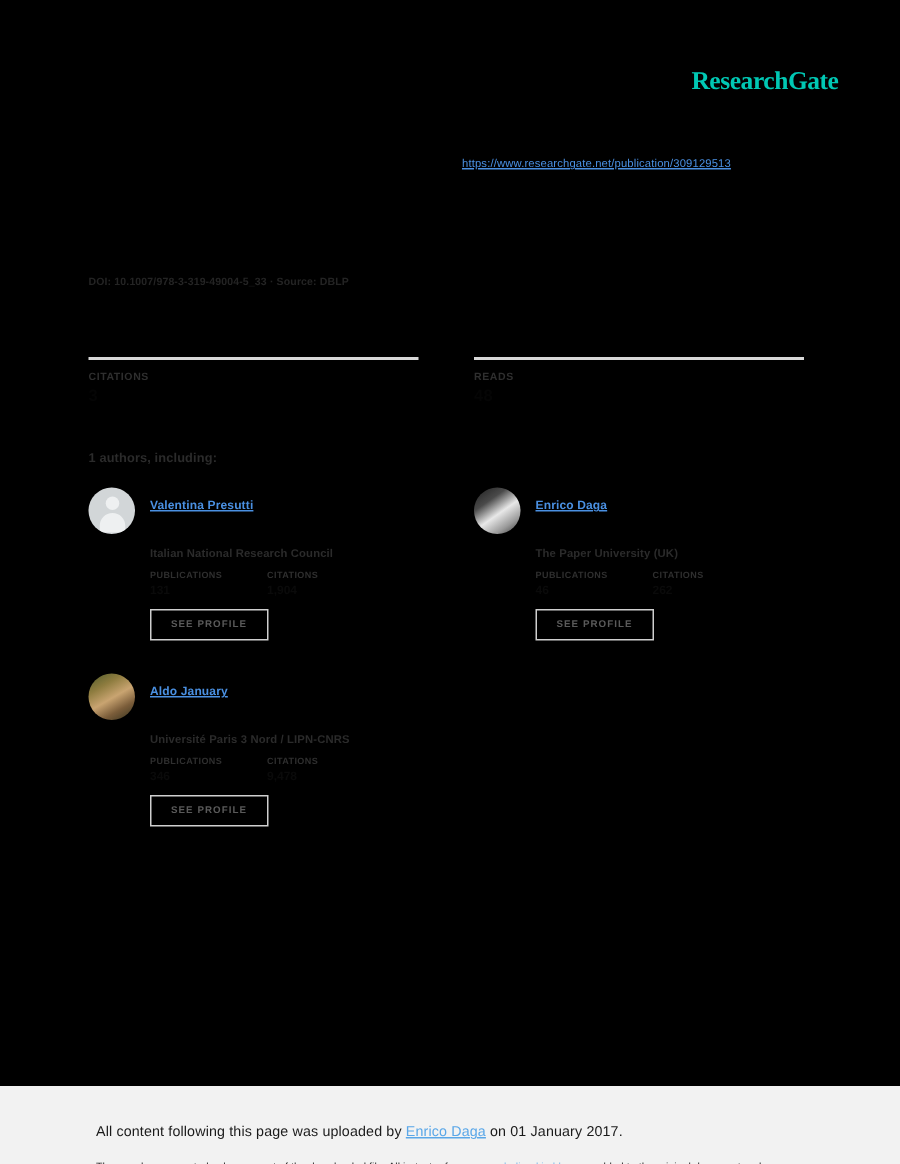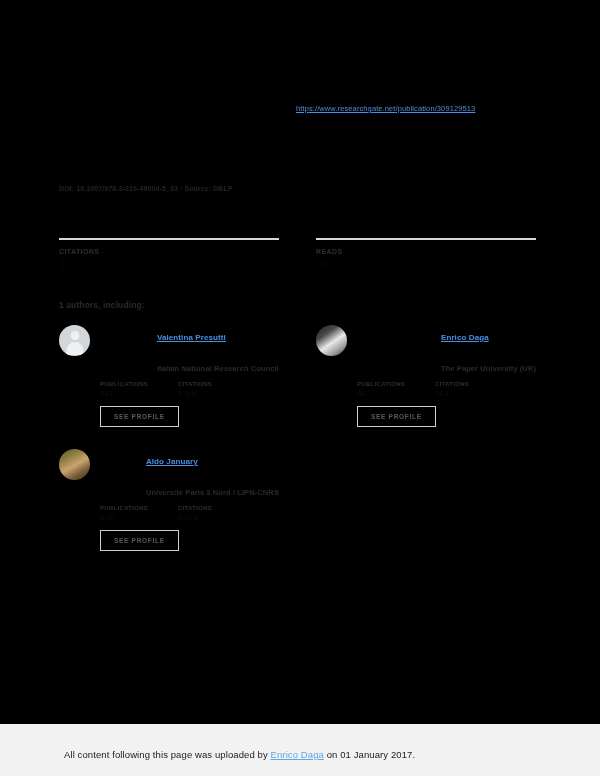--- a/index.html
+++ b/index.html
@@ -30,21 +30,21 @@
     font-size: 17px;
     font-weight: bold;
     letter-spacing: -0.3px;
     color: #00c8b4;
     font-family: "Liberation Serif", serif;
   }
 
   
   .rg-url {
     position: absolute;
-    left: 296px;
+    left: 308px;
     top: 104px;
     font-size: 7.5px;
     color: #4a90e2;
     letter-spacing: 0.1px;
     white-space: nowrap;
   }
 
   
   .pub-meta {
     position: absolute;
@@ -118,21 +118,21 @@
   }
   .author-row {
     display: flex;
     gap: 37px;
   }
   .author-card {
     width: 220px;
     position: relative;
     min-height: 90px;
   }
-  .author-top { display: flex; gap: 10px; justify-content: space-between; }
+  .author-top { display: flex; gap: 10px; }
 
   .avatar {
     width: 31px;
     height: 31px;
     border-radius: 50%;
     flex-shrink: 0;
     overflow: hidden;
     position: relative;
     background: #d2d6d8;
   }
@@ -238,20 +238,21 @@
     line-height: 1.75;
     letter-spacing: 0.05px;
   }
   .footer-sub .lnk-u { color: #7fb8e8; }
 </style>
 </head>
 <body>
 
 <div class="page-dark">
 
+  <div class="rg-logo">ResearchGate</div>
 
   <a class="rg-url" href="#">https://www.researchgate.net/publication/309129513</a>
 
   <div class="pub-meta">
     <div class="pub-doi">DOI: 10.1007/978-3-319-49004-5_33 · Source: DBLP</div>
   </div>
 
   <div class="stats-row">
     <div class="stat-col">
       <div class="stat-rule"></div>

